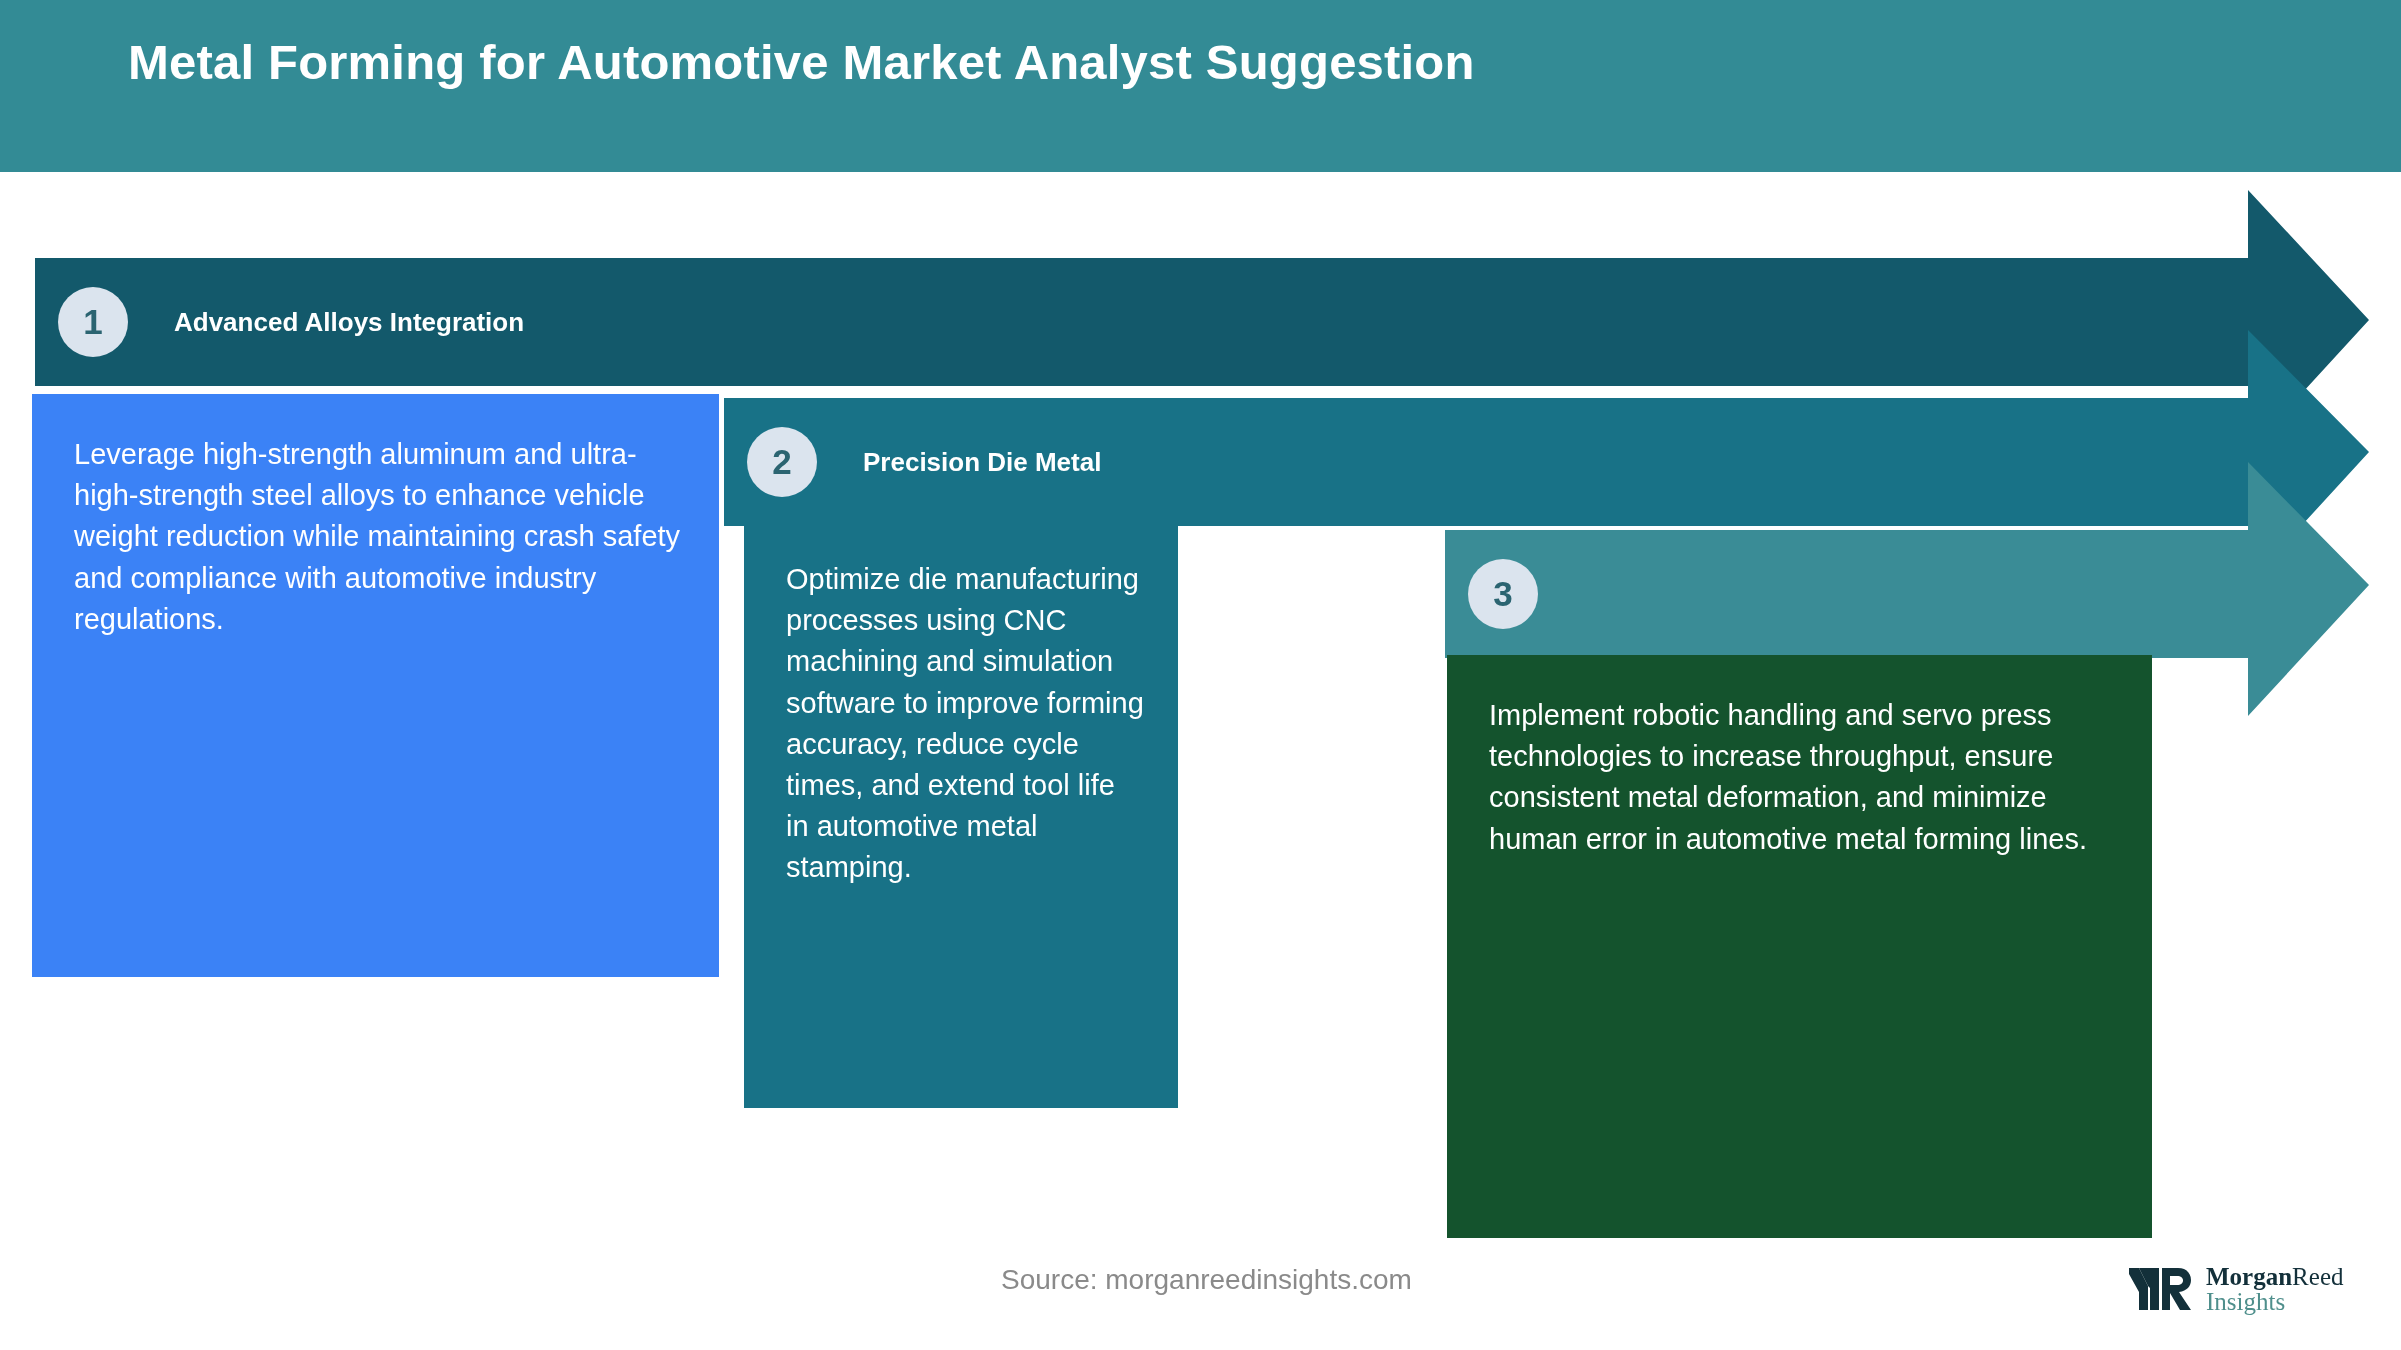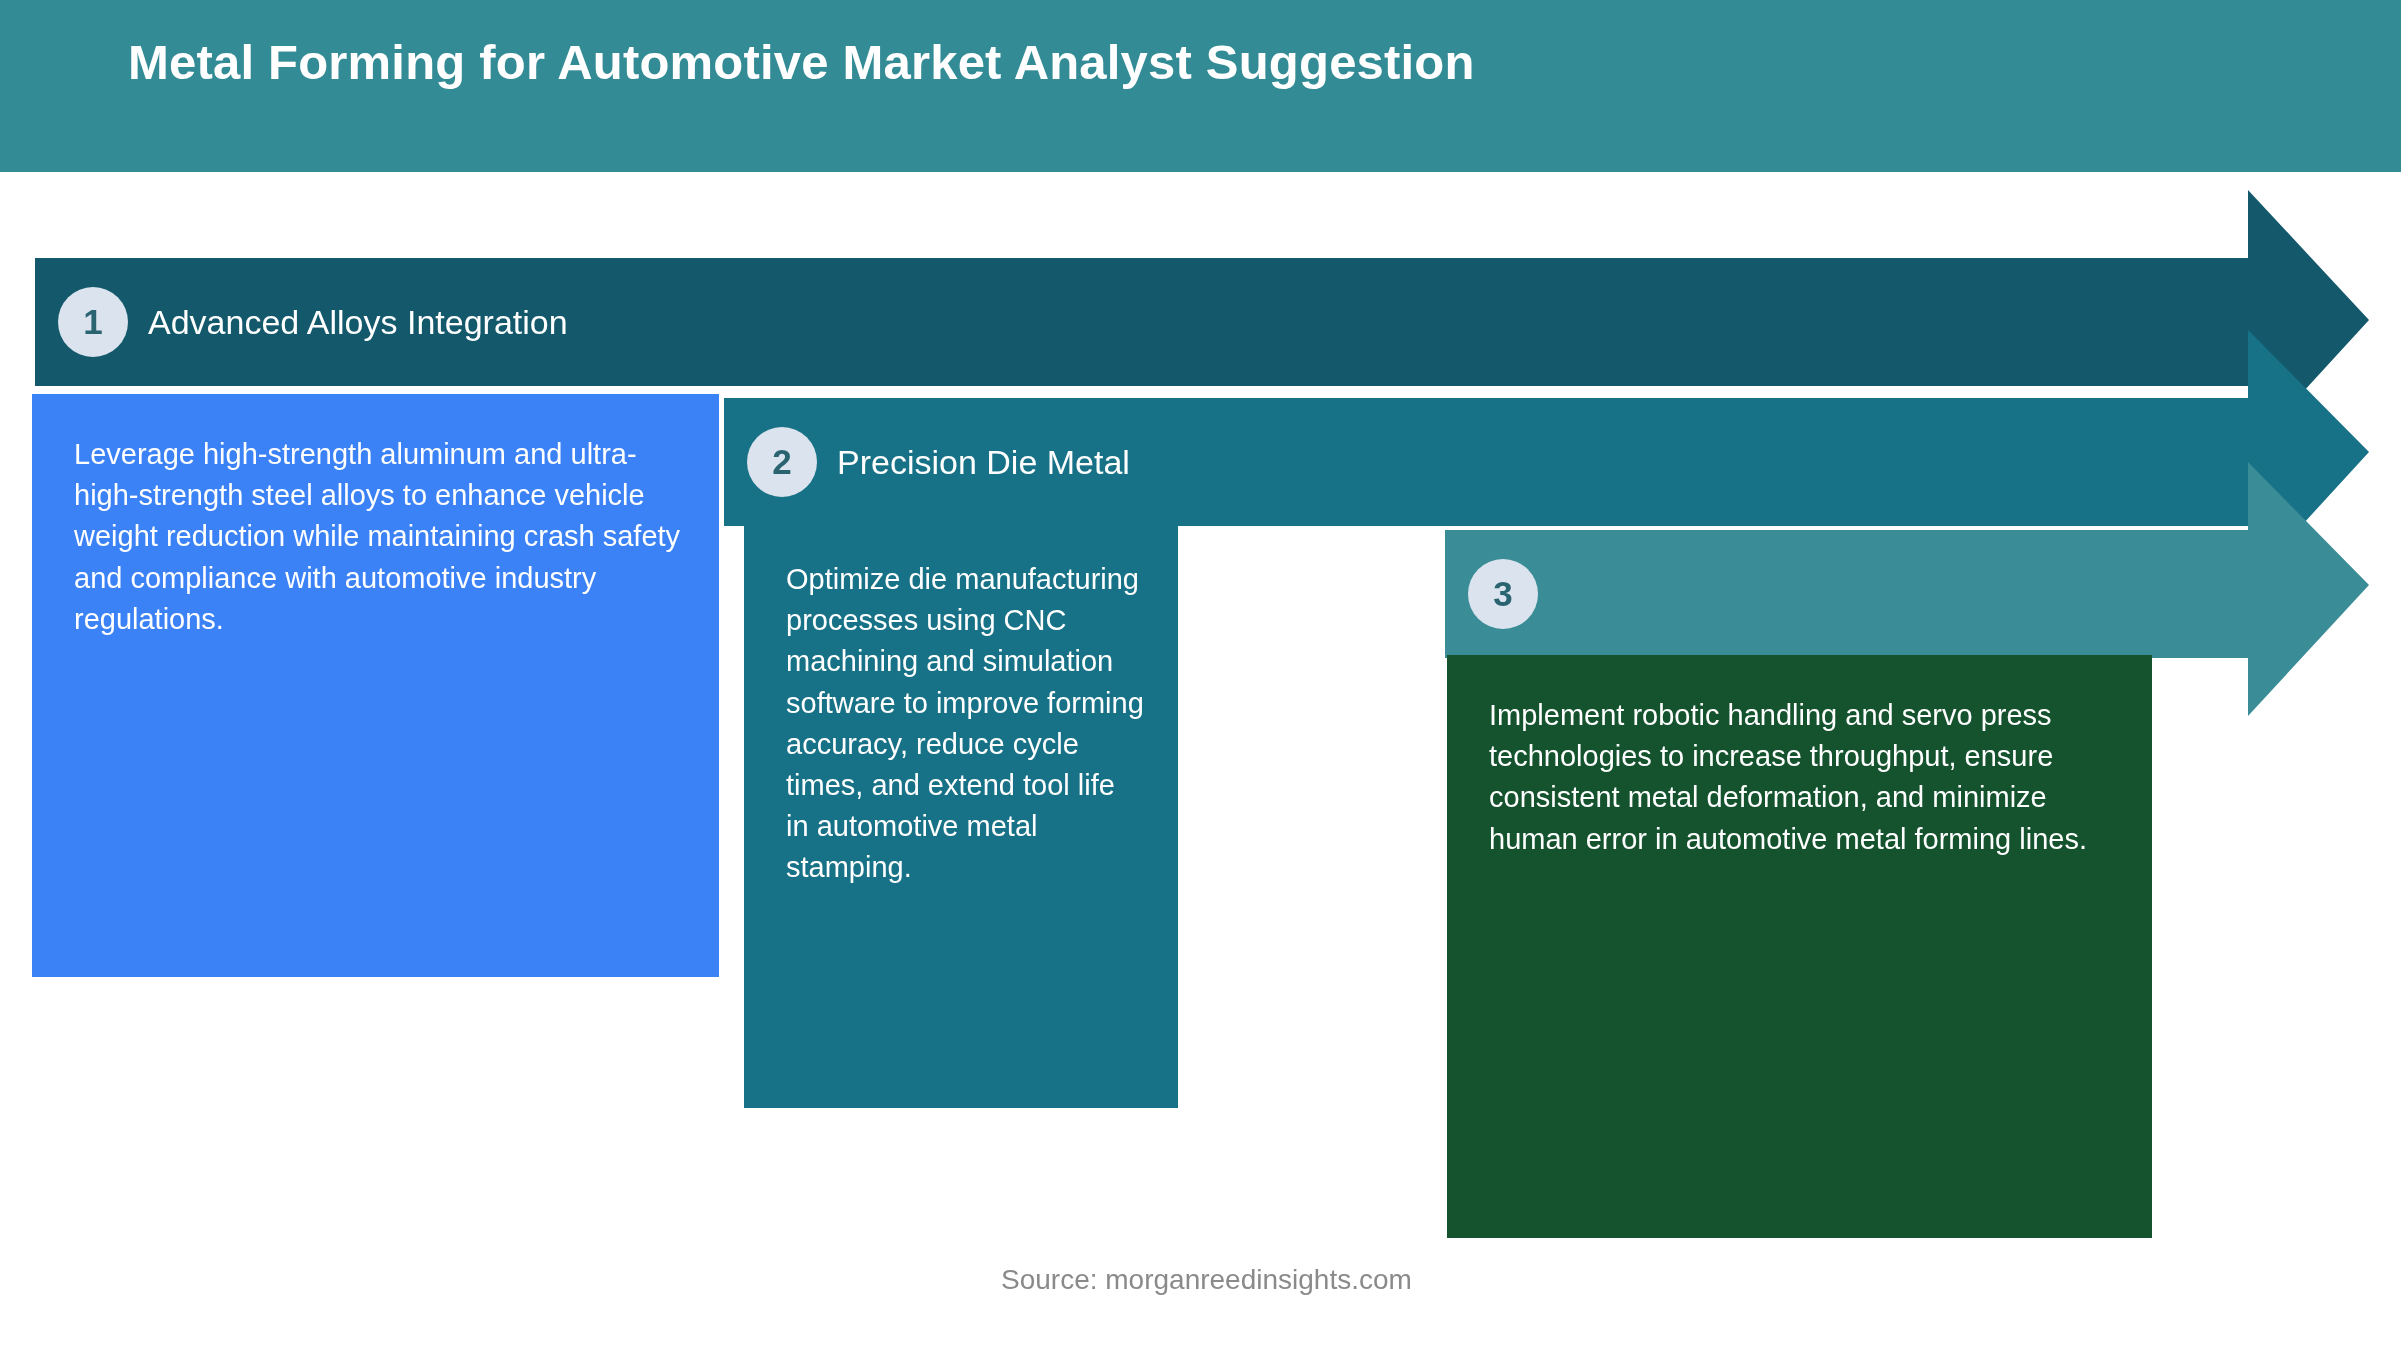--- a/index.html
+++ b/index.html
@@ -67,23 +67,23 @@
     background: #dbe4ee;
     display: flex;
     align-items: center;
     justify-content: center;
     font-size: 35px;
     font-weight: 600;
     color: #2b6471;
     flex: 0 0 auto;
   }
   .step-title {
-    margin-left: 20px;
-    font-size: 34px;
-    font-weight: normal;
+    margin-left: 46px;
+    font-size: 26px;
+    font-weight: bold;
     color: #ffffff;
     white-space: nowrap;
   }
 
   
   #bar-1 { left: 35px;   top: 258px; width: 2205px; height: 128px; background: #13596b; padding-left: 23px; }
   #bar-2 { left: 724px;  top: 398px; width: 1516px; height: 128px; background: #187287; padding-left: 23px; }
   #bar-3 { left: 1445px; top: 530px; width: 795px;  height: 128px; background: #3a8c96; padding-left: 23px; }
 
   
@@ -173,14 +173,31 @@
   </div>
   <div class="step-body" id="body-2">Optimize die manufacturing processes using CNC machining and simulation software to improve forming accuracy, reduce cycle times, and extend tool life in automotive metal stamping.</div>
 
   <div class="step-bar" id="bar-3">
     <div class="step-num">3</div>
   </div>
   <div class="step-body" id="body-3">Implement robotic handling and servo press technologies to increase throughput, ensure consistent metal deformation, and minimize human error in automotive metal forming lines.</div>
 
   <div id="source-note">Source: morganreedinsights.com</div>
 
+  <div id="logo">
+    <svg id="logo-mark" viewBox="0 0 66 46" width="66" height="46">
+
+      <path fill="#13303a" d="M 1 2 L 11 2 L 20 20 L 20 44 L 11 44 L 11 26 L 1 8 Z"></path>
+      <path fill="#13303a" d="M 22 2 L 31 2 L 31 44 L 22 44 L 22 22 Z"></path>
+      <path fill="#13303a" d="M 11 2 L 22 2 L 22 22 L 20 20 Z"></path>
+
+      <path fill="#13303a" d="M 34 2 L 50 2 C 59 2 63 8 63 14 C 63 20 59 25 51 26 L 63 44 L 52 44 L 42 27 L 42 44 L 34 44 Z
+                              M 42 10 L 42 19 L 49 19 C 53 19 55 17 55 14.5 C 55 12 53 10 49 10 Z"></path>
+    </svg>
+    <div id="logo-words">
+      <div id="logo-line1">
+        <span class="lw-bold">Morgan</span><span class="lw-reg">Reed</span>
+      </div>
+      <div id="logo-line2">Insights</div>
+    </div>
+  </div>
 
 </div>
 
 </body></html>

